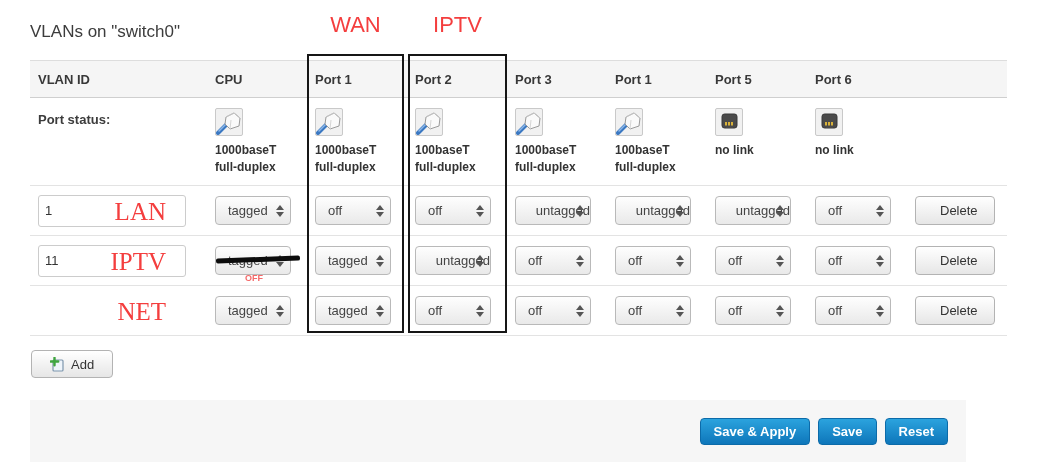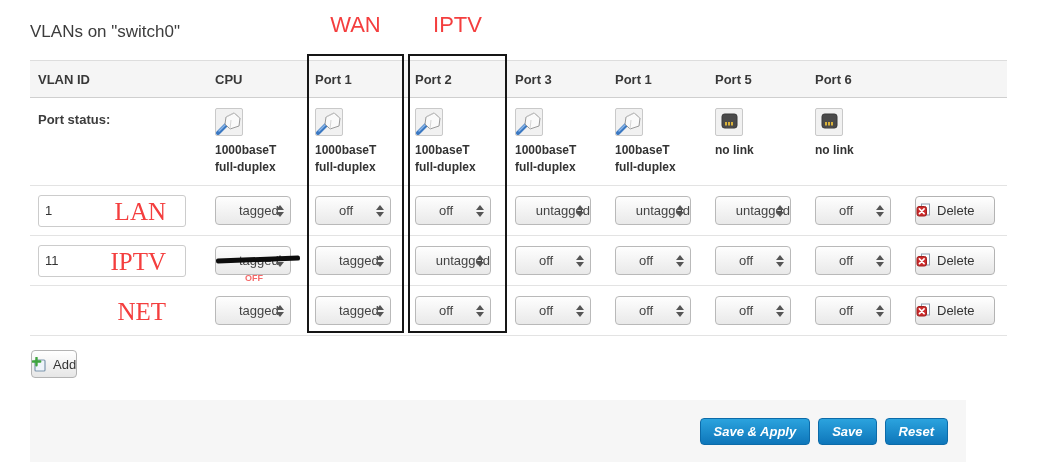--- a/index.html
+++ b/index.html
@@ -35,42 +35,42 @@
   .vlan-row { height:50px; align-items:center; border-bottom:1px solid #e3e3e3; }
   .vlan-row .cell { padding-left:8px; height:100%; display:flex; align-items:center; }
 
   .vlan-input { width:148px; height:32px; border:1px solid #ccc; border-radius:3px; padding:0 6px;
                 font-size:13px; color:#333; font-family:inherit; background:#fff; }
   .row-annotation { position:absolute; right:41px; top:50%; transform:translateY(-50%);
                     color:#f43e3e; font-size:25px; line-height:1; pointer-events:none;font-family:Liberation Serif, serif; }
 
   .sel { width:76px; height:29px; border:1px solid #b9b9b9; border-radius:4px;
          background:linear-gradient(#fefefe,#e9e9e9); display:flex; align-items:center;
-         font-size:13px; color:#444; padding-left:23px; cursor:default; position:relative; }
+         font-size:13px; color:#444; padding-left:12px; cursor:default; position:relative; }
   .sel-wide { padding-left:6px;justify-content:flex-end; }
   .stepper { position:absolute; right:6px; top:50%; transform:translateY(-50%); display:flex; flex-direction:column; gap:2px; }
   .tri-up   { width:0; height:0; border-left:4px solid transparent; border-right:4px solid transparent; border-bottom:5px solid #555; }
   .tri-down { width:0; height:0; border-left:4px solid transparent; border-right:4px solid transparent; border-top:5px solid #555; }
 
-  .btn { display:inline-flex; align-items:center; gap:6px; height:29px; padding:0 0;
+  .btn { display:inline-flex; align-items:center; gap:6px; height:29px; padding:0 18px;
          border:1px solid #b3b3b3; border-radius:4px; background:linear-gradient(#ffffff,#e6e6e6);
          font-size:13px; color:#333; font-family:inherit; cursor:pointer; }
   .delete-btn { width:80px; }
 
   .strike-line { position:absolute; left:9px; top:21px; width:84px; height:5px; background:#0c0c0c;
                  border-radius:2px; transform:rotate(-2deg); z-index:6; }
   .off-note { position:absolute; left:38px; top:37px; font-size:9px; font-weight:bold; color:#f56a6a; z-index:6; }
 
   .add-btn { position:absolute; left:31px; top:350px; height:28px; }
 
   .footer { position:absolute; left:30px; top:400px; width:936px; height:62px; background:#f6f6f6;
             display:flex; align-items:center; justify-content:flex-end; gap:8px; padding-right:18px; }
   .blue-btn { height:27px; padding:0 13px; border:1px solid #0c6ba9; border-radius:4px;
               background:linear-gradient(#2ba3de,#0e76ba); color:#fff; font-size:13px; font-weight:bold;
-              font-family:inherit; cursor:pointer; display:inline-flex; align-items:center;font-style:italic; }
+              font-family:inherit; cursor:pointer; display:inline-flex; align-items:center; }
 </style>
 </head>
 <body>
 
 <svg width="0" height="0" style="position:absolute">
   <defs>
     <g id="ic-connected">
       <line x1="2" y1="24" x2="13" y2="13" stroke="#3a78c2" stroke-width="4" stroke-linecap="round"></line>
       <line x1="3" y1="22" x2="12" y2="13" stroke="#8db7e8" stroke-width="1.5" stroke-linecap="round"></line>
       <polygon points="10,8 18,4 24,9 23,17 14,20 9,15" fill="#fafafa" stroke="#9a9a9a" stroke-width="1"></polygon>

